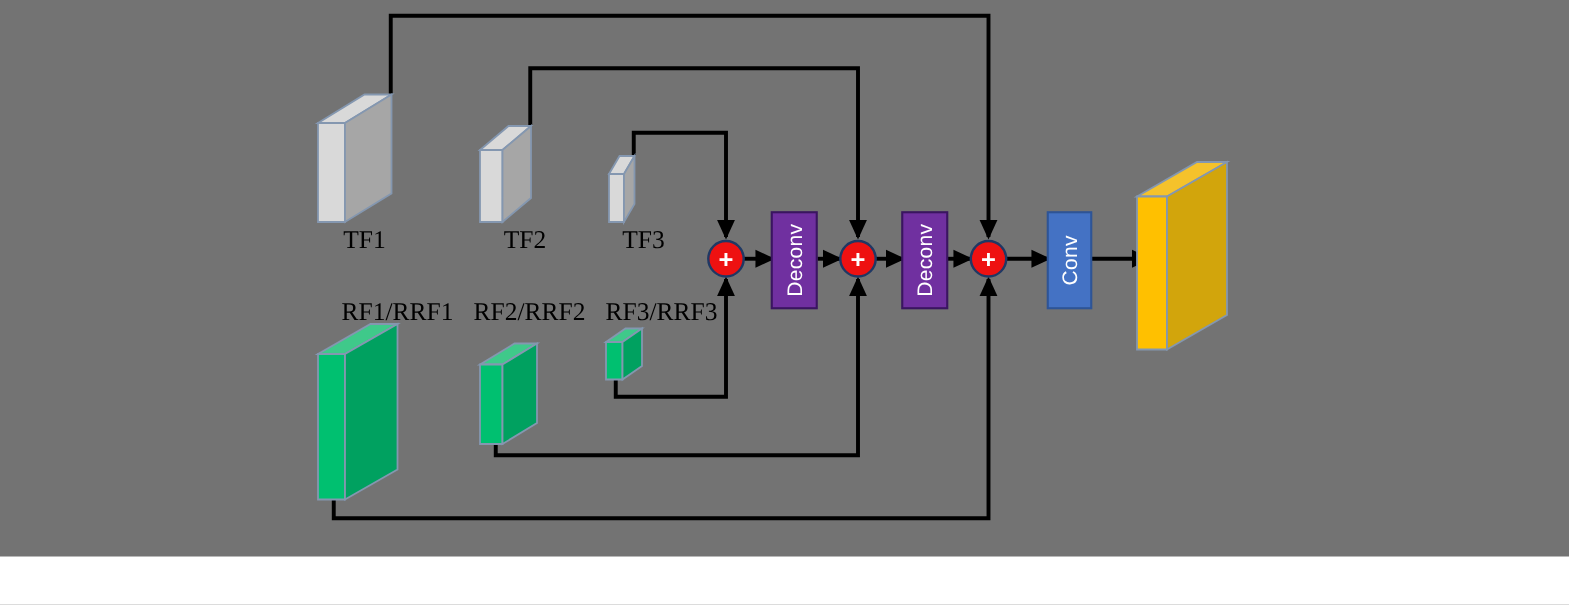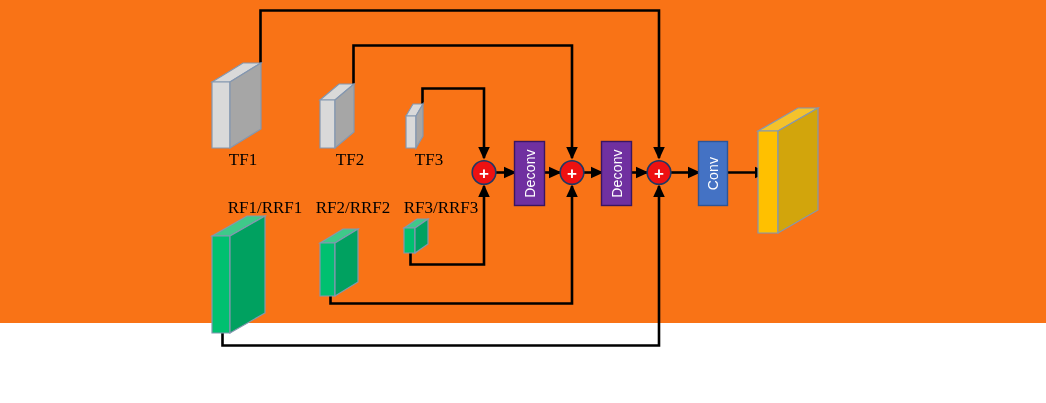--- a/index.html
+++ b/index.html
@@ -9,22 +9,22 @@
   }
   body {
     width: 1046px;
     height: 403px;
     font-family: "Liberation Serif", "DejaVu Serif", serif;
     overflow: hidden;
   }
   #diagram-root {
     position: relative;
     width: 1046px;
-    height: 323px;
-    background: #f97316;
+    height: 371px;
+    background: #737373;
   }
   svg.canvas {
     position: absolute;
     top: 0;
     left: 0;
     width: 1046px;
     height: 403px;
     display: block;
   }
   .blk-label {

